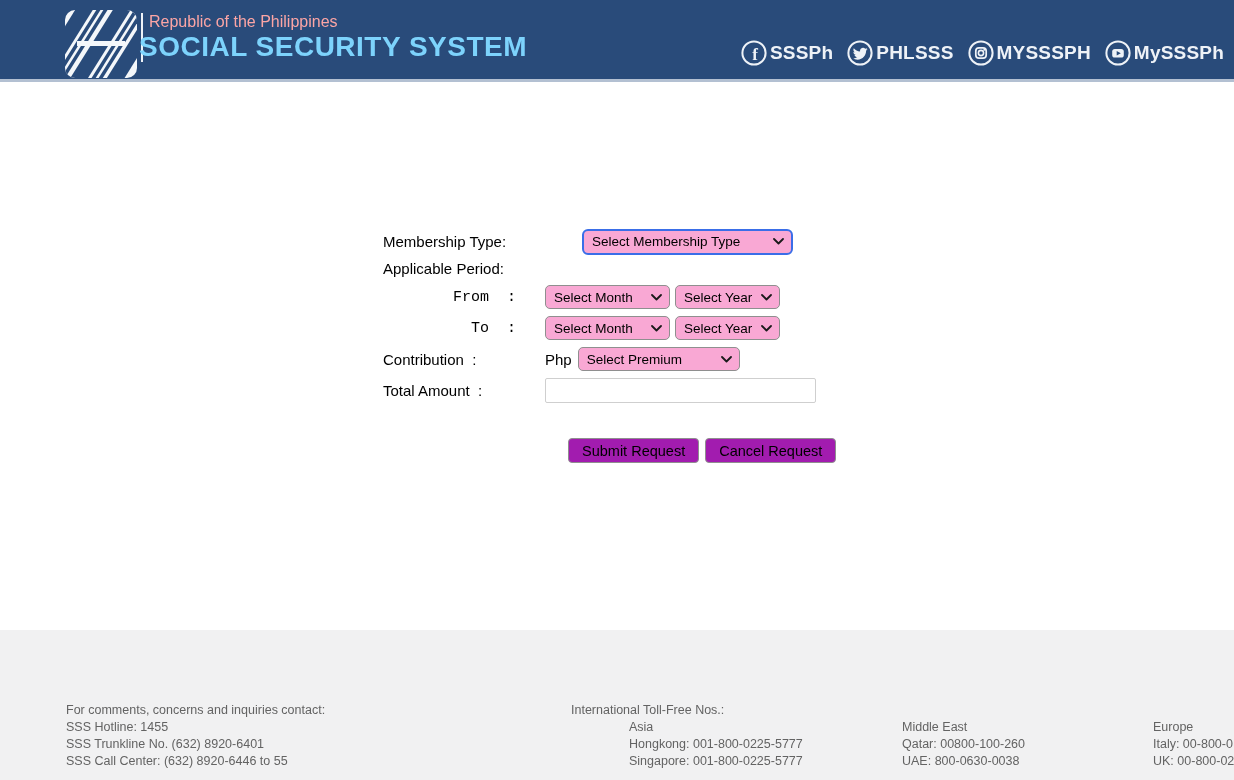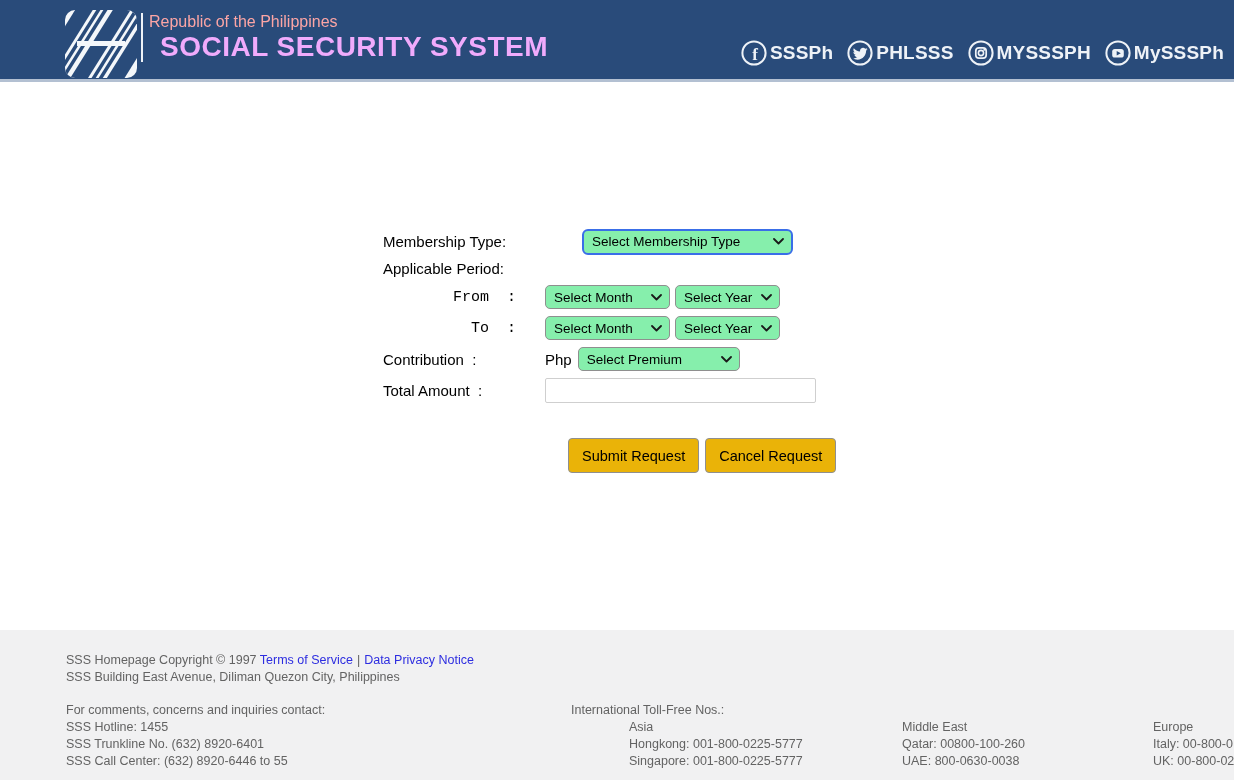--- a/index.html
+++ b/index.html
@@ -6,49 +6,49 @@
   html,body { width:1234px; height:780px; overflow:hidden; background:#fff;
               font-family:"Liberation Sans", sans-serif; }
   .page { position:relative; width:1234px; height:780px; }
 
   
   .header { position:absolute; top:0; left:0; width:1234px; height:82px;
             background:#294b7a; border-bottom:3px solid #b3c0d2; }
   .logo { position:absolute; left:65px; top:10px; width:72px; height:68px; }
   .brand-divider { position:absolute; left:141px; top:13px; width:2px; height:49px; background:#eef2f7; }
   .brand-republic { position:absolute; left:149px; top:13px; font-size:16px; color:#fca5a5; }
-  .brand-title { position:absolute; left:160px; top:31px; font-size:28px; font-weight:700;
-                 letter-spacing:.5px; color:#f0abfc; white-space:nowrap; }
+  .brand-title { position:absolute; left:139px; top:31px; font-size:28px; font-weight:700;
+                 letter-spacing:.5px; color:#7dd3fc; white-space:nowrap; }
   .social { position:absolute; left:741px; top:40px; display:flex; gap:14px; white-space:nowrap; }
   .social-item { display:flex; align-items:center; gap:3px; cursor:pointer; }
   .social-item svg { display:block; }
   .social-label { color:#eef2f7; font-weight:700; font-size:19px; letter-spacing:.2px; }
 
   
   .form { position:absolute; left:383px; top:228px; font-size:15px; color:#000; }
   .frow { display:flex; align-items:center; }
   .flabel { width:133px; flex:0 0 133px; margin-right:29px; white-space:nowrap; }
   .flabel.right { text-align:right;font-family:Liberation Mono, monospace; }
   .r1 { height:27px; margin-bottom:4px;gap:37px; }
   .r2 { height:18px; margin-bottom:7px; }
   .r3,.r4,.r5 { height:26px; margin-bottom:5px; }
   .r6 { height:27px; }
   .select { display:inline-flex; align-items:center; justify-content:space-between;
-            height:24px; background:#86efac; border:1px solid #8f8f8f; border-radius:5px;
+            height:24px; background:#f9a8d4; border:1px solid #8f8f8f; border-radius:5px;
             padding:0 7px 0 8px; font-size:13.5px; color:#000; cursor:default; }
   .select .chev { margin-left:6px; display:block; }
   .select-membership { width:211px; height:26px; border:2px solid #3a6ee8; border-radius:6px; }
   .select-month { width:125px; margin-right:5px; }
   .select-year { width:105px; }
   .select-premium { width:162px;text-align:right; }
   .currency { margin-right:6px; }
   .text-input { width:271px; height:25px; border:1px solid #cfcfcf; border-radius:2px;
                 background:#fff; font-size:14px; padding:0 6px; outline:none; }
   .btn-row { margin-top:34px; margin-left:185px; display:flex; gap:6px; }
-  .btn { height:35px; padding:0 13px; background:#eab308; border:1px solid #8f8f8f;
+  .btn { height:25px; padding:0 13px; background:#a21caf; border:1px solid #8f8f8f;
          border-radius:4px; font-size:14.5px; color:#000;
          font-family:"Liberation Sans", sans-serif; cursor:pointer; }
 
   
   .footer { position:absolute; top:630px; left:0; width:1234px; height:150px;
             background:#f1f1f2; color:#636363; font-size:12.5px; line-height:17px; }
   .footer a { color:#2d2de0; text-decoration:none; cursor:pointer; }
   .f-copy { position:absolute; left:66px; top:22px; }
   .f-contact { position:absolute; left:66px; top:72px; }
   .f-intl-head { position:absolute; left:571px; top:72px; }
@@ -196,26 +196,20 @@
 
     <div class="btn-row">
       <button class="btn">Submit Request</button>
       <button class="btn">Cancel Request</button>
     </div>
 
   </div>
 
   <div class="footer">
 
-    <div class="f-copy">
-      <div>
-        <span>SSS Homepage Copyright © 1997 </span><a>Terms of Service</a><span class="f-sep">|</span><a>Data Privacy Notice</a>
-      </div>
-      <div>SSS Building East Avenue, Diliman Quezon City, Philippines</div>
-    </div>
 
     <div class="f-contact">
       <div>For comments, concerns and inquiries contact:</div>
       <div>SSS Hotline: 1455</div>
       <div>SSS Trunkline No. (632) 8920-6401</div>
       <div>SSS Call Center: (632) 8920-6446 to 55</div>
     </div>
 
     <div class="f-intl-head">International Toll-Free Nos.:</div>
 

